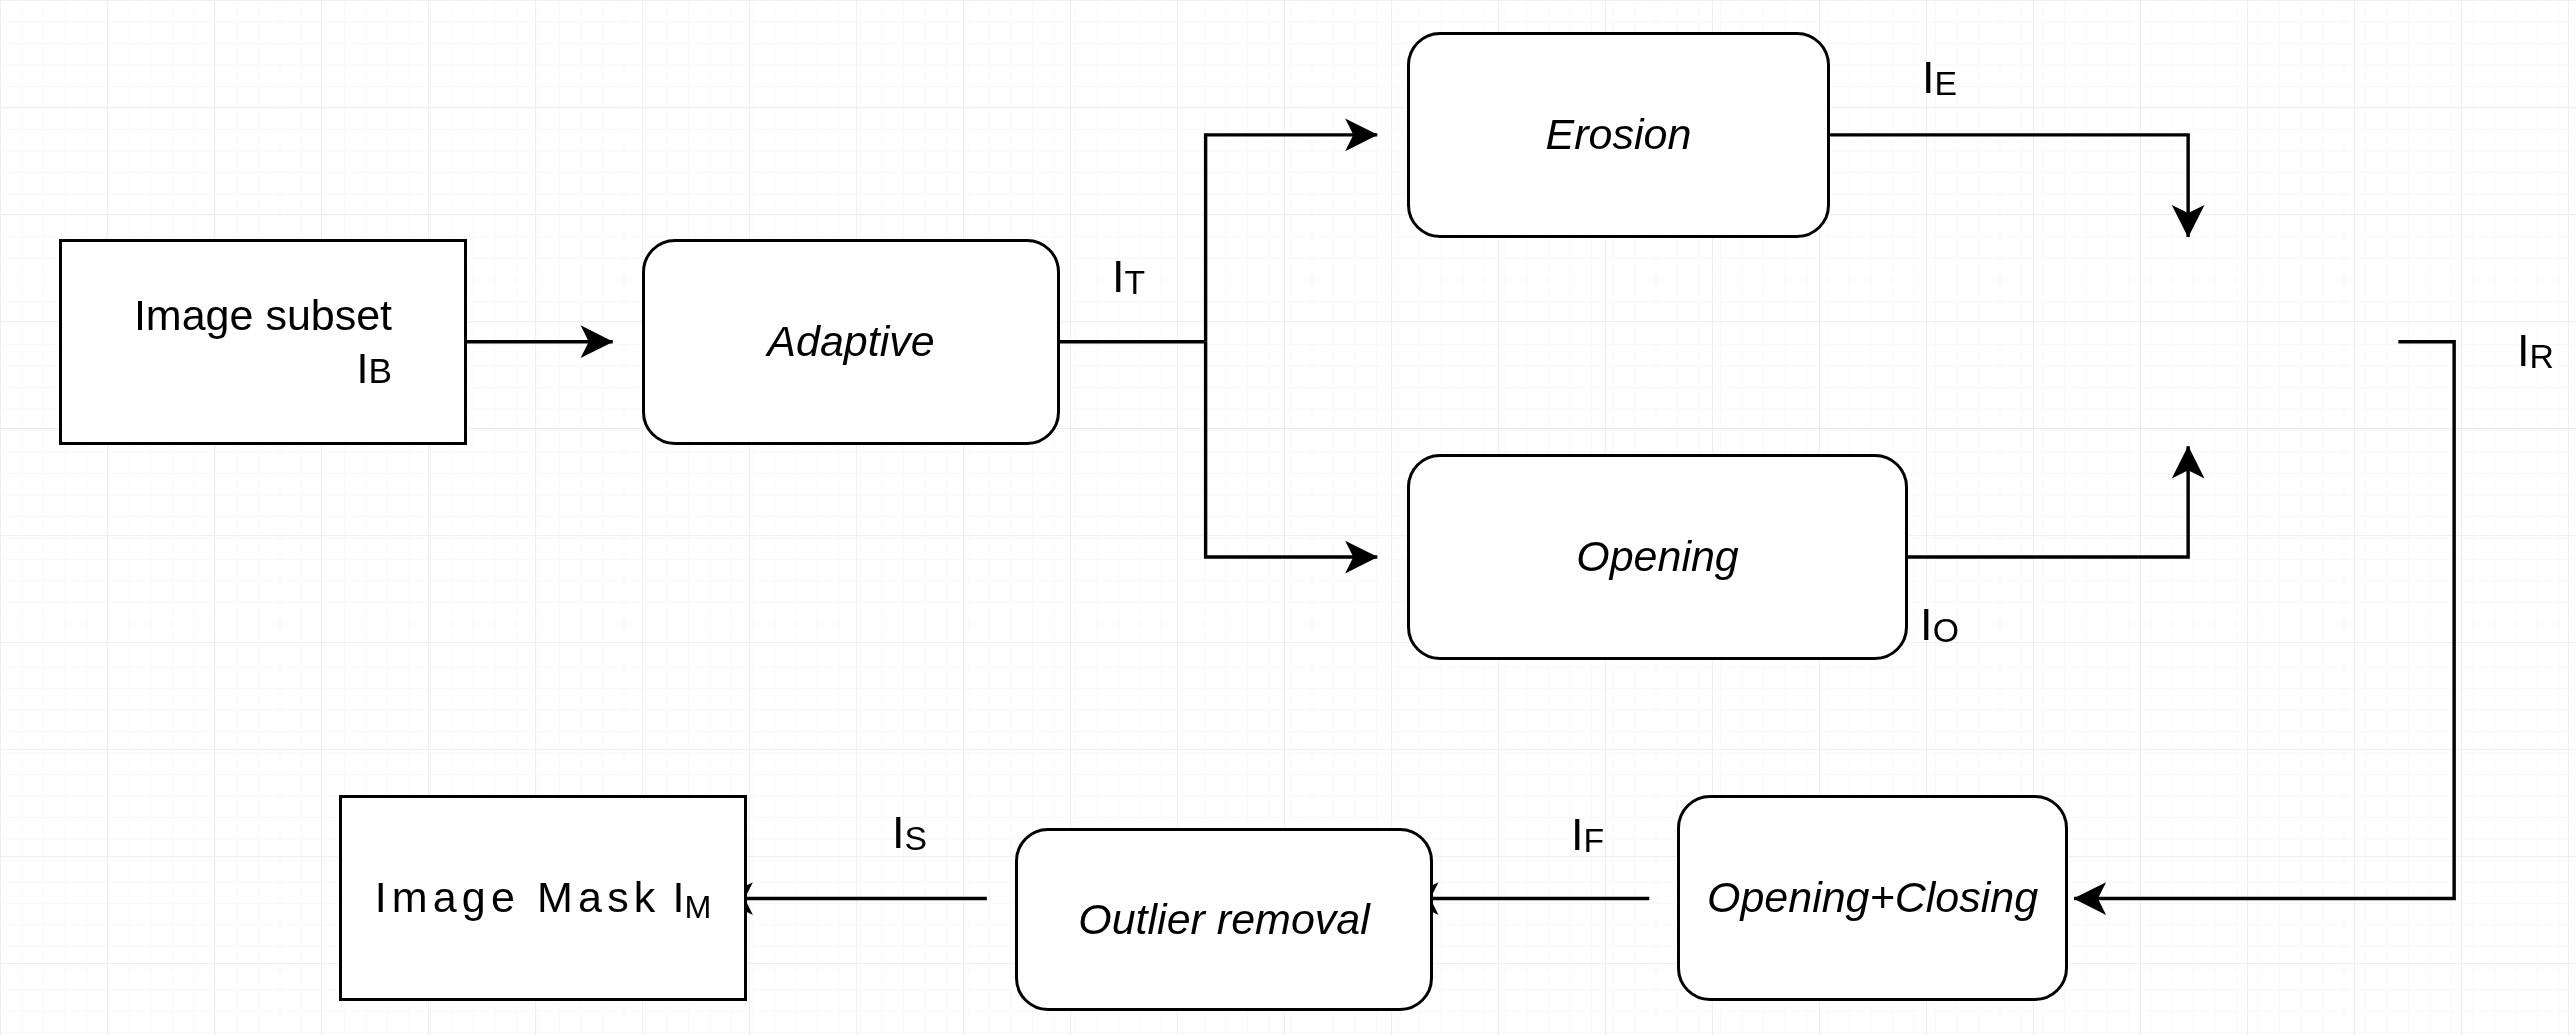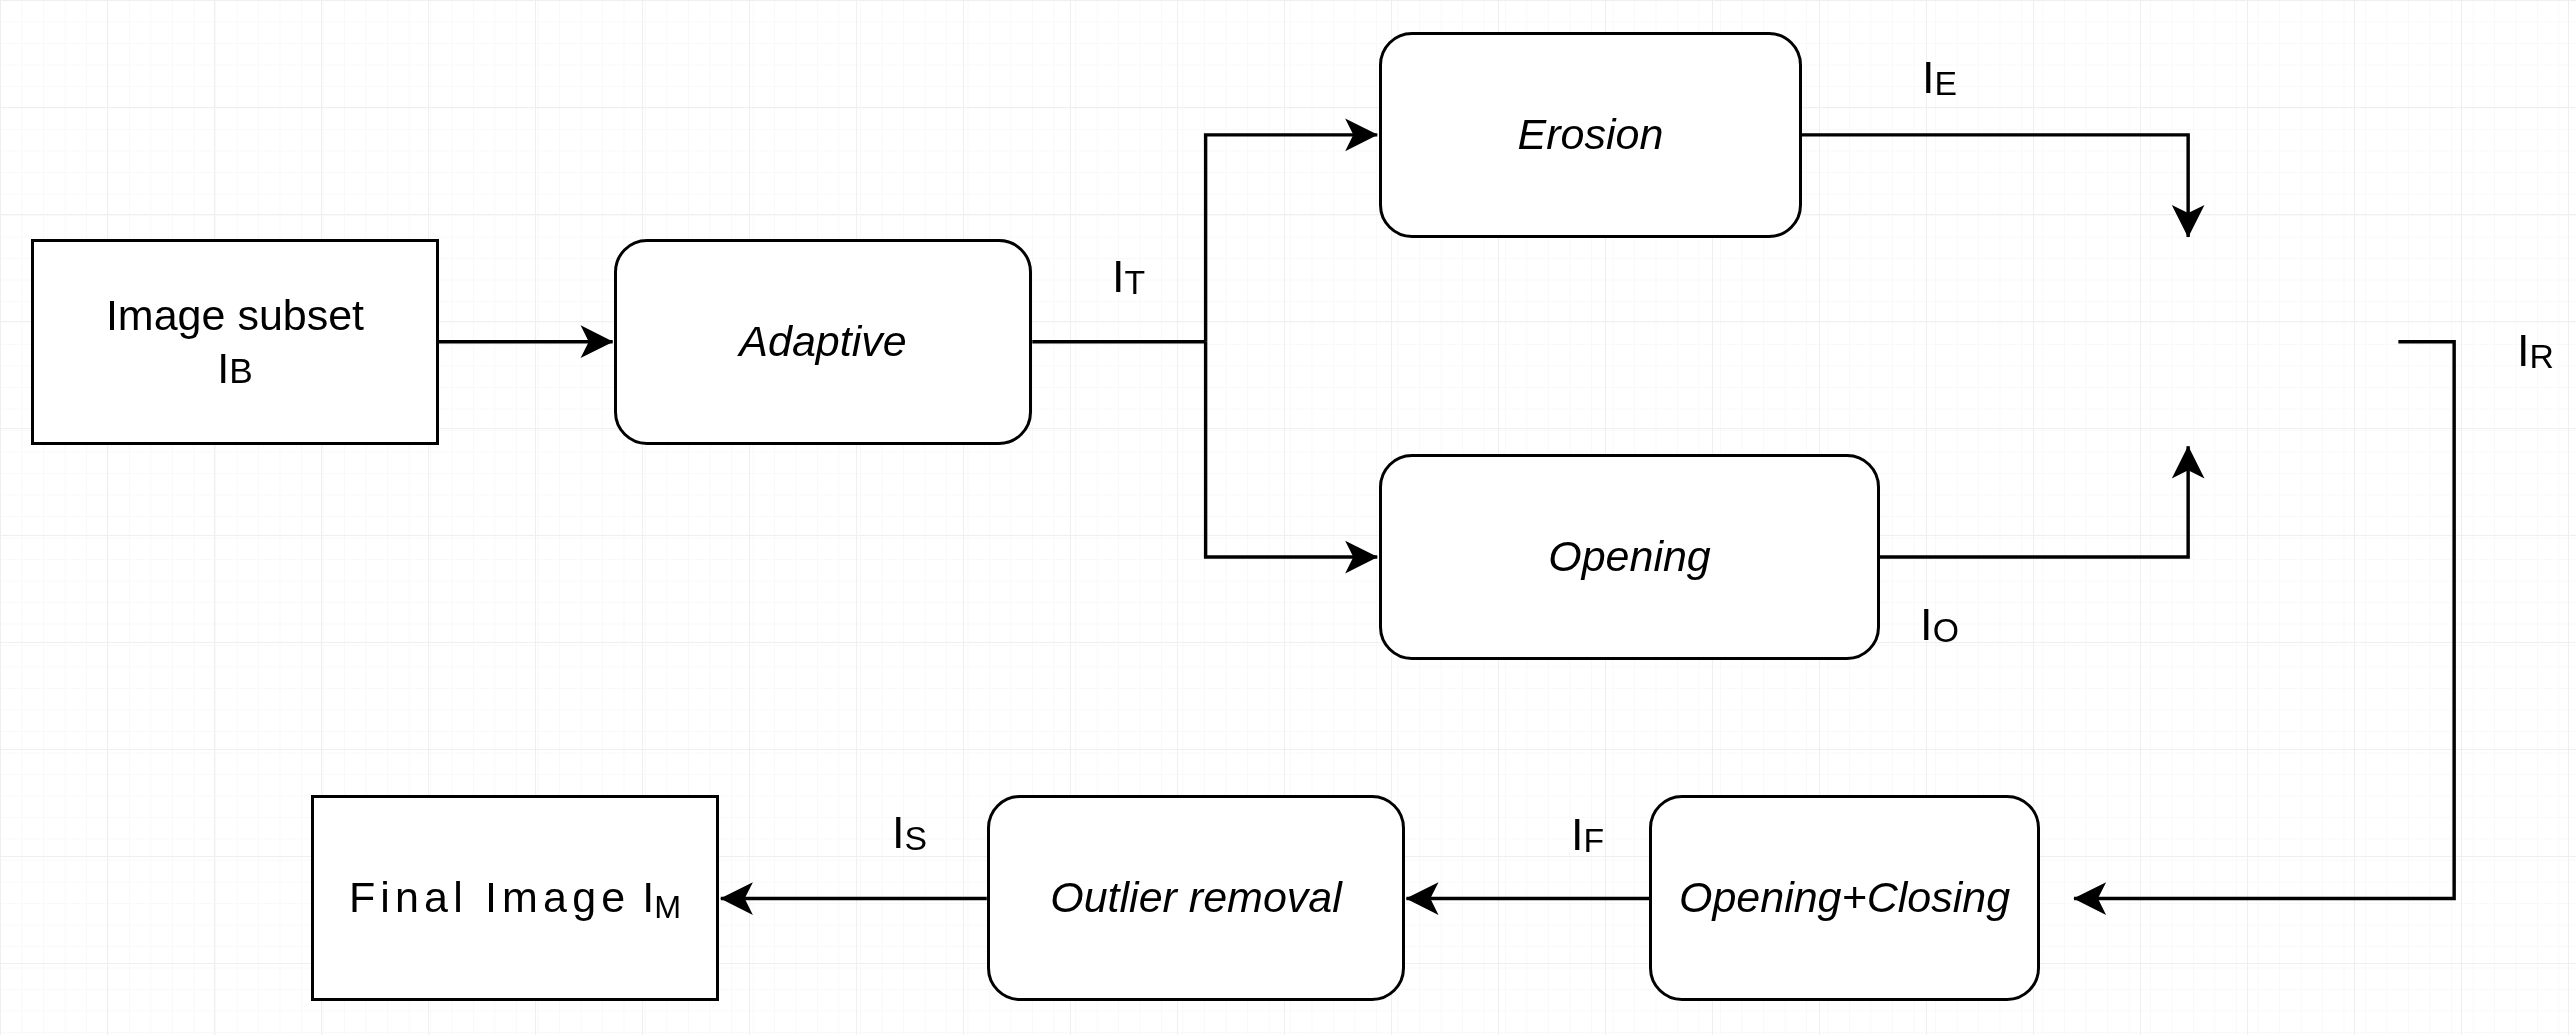--- a/index.html
+++ b/index.html
@@ -17,22 +17,22 @@
     font-family:"Liberation Sans", sans-serif;
     color:#000000;
   }
   .connectors{position:absolute;left:0;top:0;}
   .node{
     position:absolute;
     box-sizing:border-box;
     background:#ffffff;
     border:3.4px solid #000000;
     display:flex;align-items:center;justify-content:center;
-    text-align:center;
-    font-size:43px;line-height:1.24;
+    text-align:right;
+    font-size:43px;line-height:1.24;margin-left:28px;
   }
   .rounded{border-radius:33px;font-style:italic;}
   .italic{font-style:italic;}
   .node-label{padding:0 17px;}
   .symsm{font-size:0.82em;}          
   .sub{font-size:0.75em;position:relative;top:0.18em;} 
   .gap{letter-spacing:0.12em;}
   .edge-label{
     position:absolute;width:103px;height:69px;
     display:flex;align-items:center;justify-content:center;
@@ -82,27 +82,27 @@
 
 
   <div class="node rounded italic" style="left:1379px;top:454px;width:501px;height:206px">
     <div class="node-label">Opening</div>
   </div>
 
   <div class="node rounded italic" style="left:1649px;top:795px;width:391px;height:206px">
     <div class="node-label">Opening+Closing</div>
   </div>
 
-  <div class="node rounded" style="left:987px;top:795px;width:418px;height:206px">
+  <div class="node rounded" style="left:987px;top:828px;width:418px;height:183px">
     <div class="node-label">Outlier removal</div>
   </div>
 
   <div class="node" style="left:311px;top:795px;width:408px;height:206px">
     <div class="node-label">
-      <span class="gap">Final Image</span>
+      <span class="gap">Image Mask</span>
       <span>I</span><span class="sub">M</span>
     </div>
   </div>
 
   <div class="edge-label" style="left:1077px;top:242px">
     <span>I</span>
       <span class="sub">T</span>
   </div>
 
   <div class="edge-label" style="left:1888px;top:43px">

